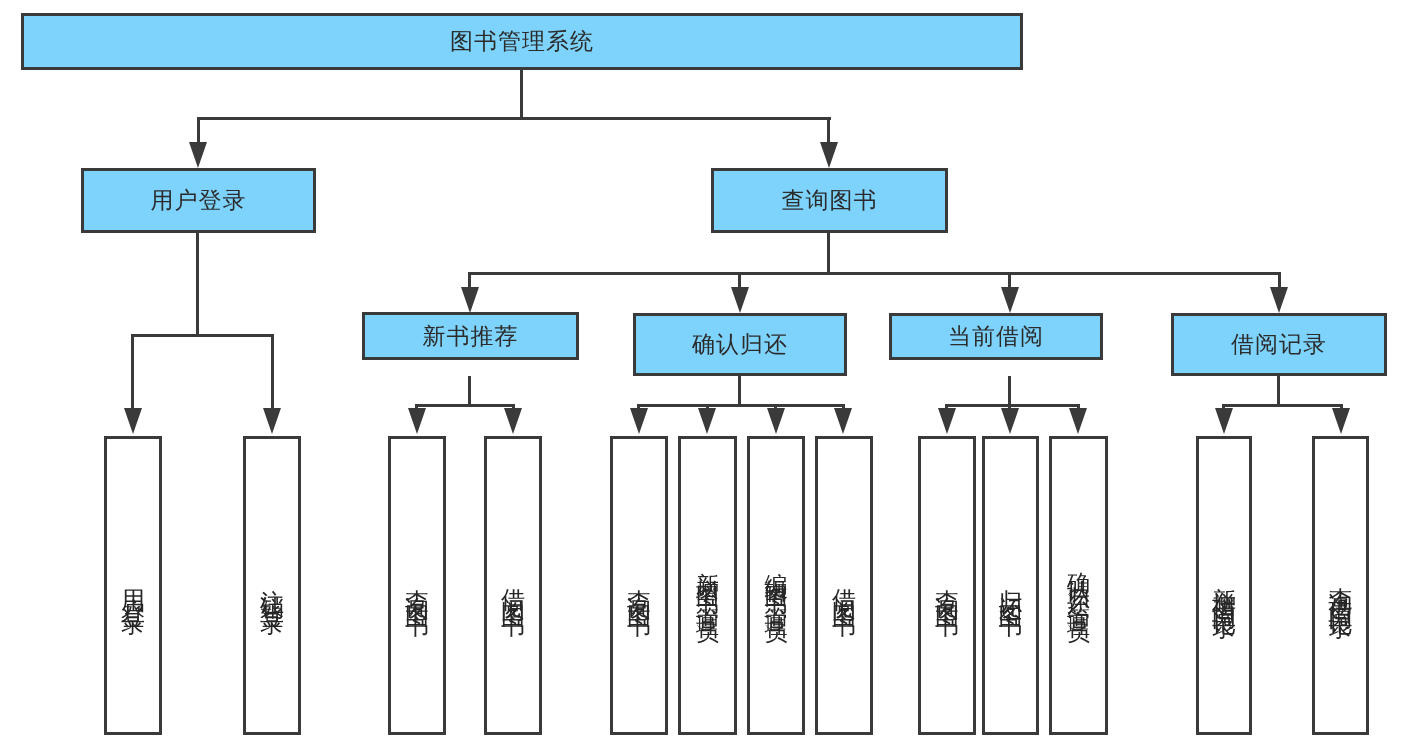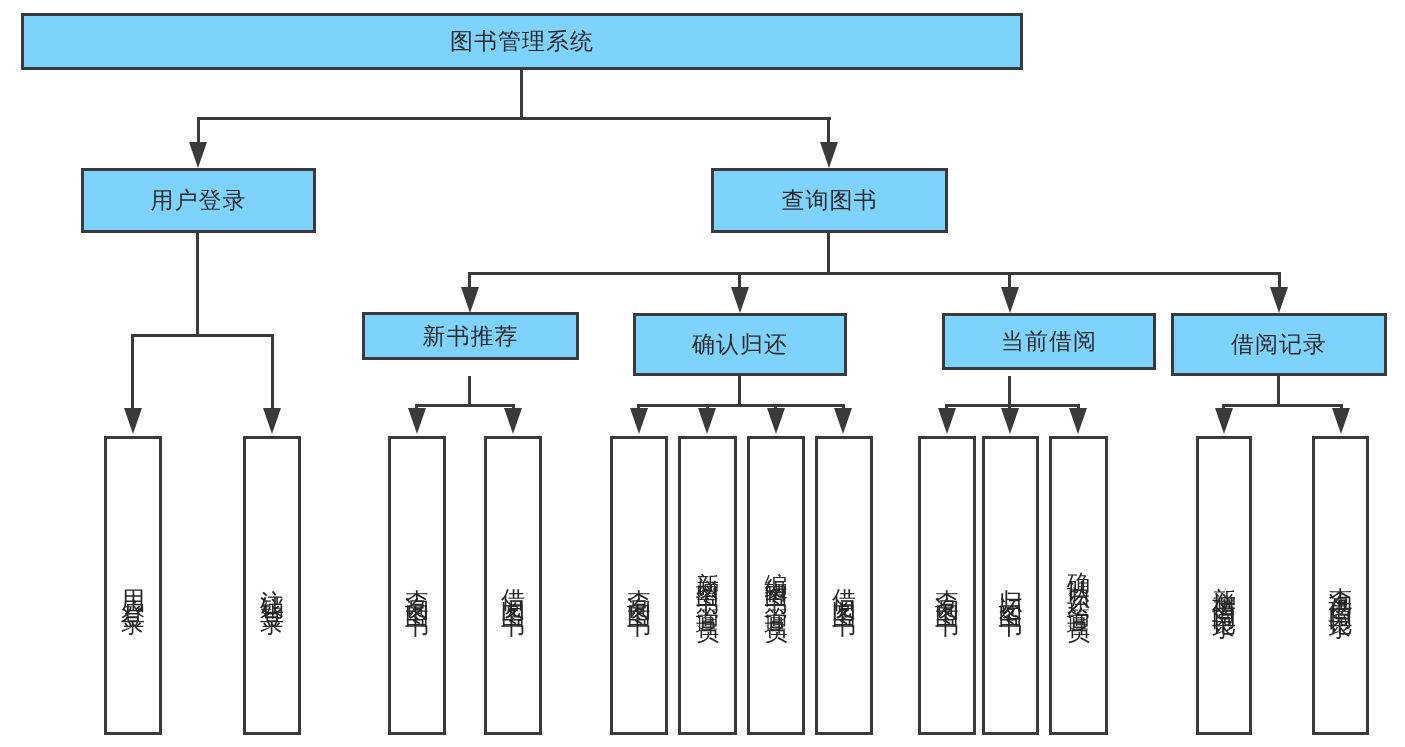--- a/index.html
+++ b/index.html
@@ -103,21 +103,21 @@
   <div class="arrow" style="left:1001px;top:287px;"></div>
   <div class="vl" style="left:1278px;top:273px;height:16px;"></div>
   <div class="arrow" style="left:1270px;top:287px;"></div>
 
   <div class="node" style="left:362px;top:312px;width:217px;height:48px;">
     <span>新书推荐</span>
   </div>
   <div class="node" style="left:633px;top:313px;width:214px;height:63px;">
     <span>确认归还</span>
   </div>
-  <div class="node" style="left:942px;top:313px;width:214px;height:57px;">
+  <div class="node" style="left:889px;top:313px;width:214px;height:47px;">
     <span>当前借阅</span>
   </div>
   <div class="node" style="left:1171px;top:313px;width:216px;height:63px;">
     <span>借阅记录</span>
   </div>
 
   <div class="vl" style="left:468px;top:376px;height:31px;"></div>
   <div class="hl" style="left:415px;top:404px;width:100px;"></div>
   <div class="vl" style="left:415px;top:404px;height:7px;"></div>
   <div class="arrow" style="left:408px;top:408px;"></div>

